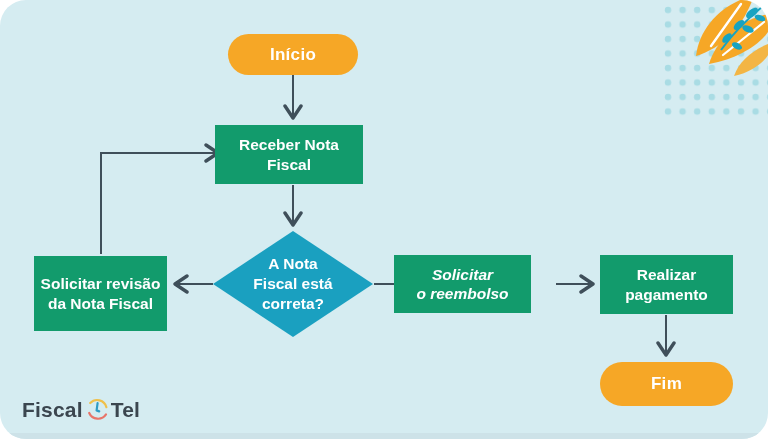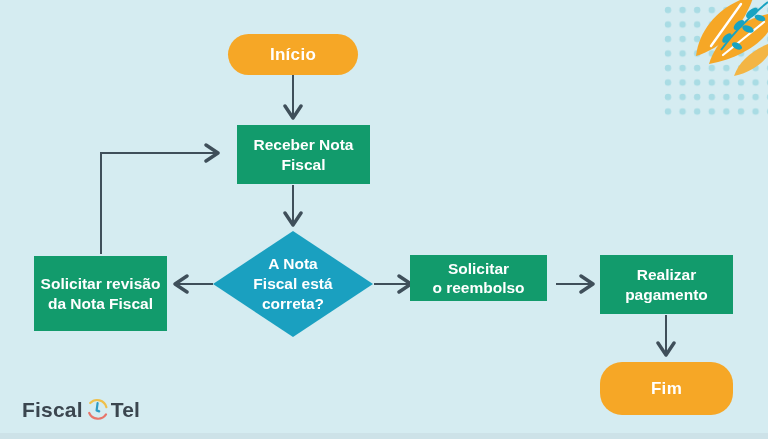--- a/index.html
+++ b/index.html
@@ -2,20 +2,21 @@
 <html><head>
 <meta charset="utf-8">
 <style>
   html,body{margin:0;padding:0;}
   .stage{
     position:relative;
     width:768px;height:439px;
     background:#d5ecf1;
     overflow:hidden;
     font-family:"Liberation Sans", sans-serif;
+    border-radius:26px;
   }
   .layer{position:absolute;left:0;top:0;}
   .node{
     position:absolute;
     display:flex;align-items:center;justify-content:center;
     text-align:center;
     color:#ffffff;
     font-weight:bold;
     white-space:pre-line;
     line-height:1.25;
@@ -80,37 +81,37 @@
       <path d="M374,284 L411,284" marker-end="url(#arrow)"></path>
       <path d="M556,284 L593,284" marker-end="url(#arrow)"></path>
       <path d="M666,315 L666,355" marker-end="url(#arrow)"></path>
     </g>
 
     <polygon points="293,231 373,284 293,337 213,284" fill="#1aa0c0"></polygon>
   </svg>
 
   <div class="node pill" style="left:228px;top:34px;width:130px;height:41px;">Início</div>
 
-  <div class="node rect" style="left:237px;top:125px;width:133px;height:59px;">Receber Nota
+  <div class="node rect" style="left:215px;top:125px;width:148px;height:59px;">Receber Nota
 Fiscal</div>
 
   <div class="diamond-label" style="left:215px;top:238px;width:156px;height:92px;">A Nota
 Fiscal está
 correta?</div>
 
   <div class="node rect" style="left:34px;top:256px;width:133px;height:75px;">Solicitar revisão
 da Nota Fiscal</div>
 
-  <div class="node rect" style="left:410px;top:255px;width:137px;height:46px;">Solicitar
+  <div class="node rect" style="left:394px;top:255px;width:137px;height:58px;font-style:italic;">Solicitar
 o reembolso</div>
 
   <div class="node rect" style="left:600px;top:255px;width:133px;height:59px;">Realizar
 pagamento</div>
 
-  <div class="node pill" style="left:600px;top:362px;width:133px;height:53px;">Fim</div>
+  <div class="node pill" style="left:600px;top:362px;width:133px;height:44px;">Fim</div>
 
   <div class="logo">
     <span>Fiscal</span>
     <svg class="clock" width="26" height="28" viewBox="0 0 26 28">
       <path d="M 6.2,7.0 A 9.6,9.6 0 0 1 22.4,11.2" fill="none" stroke="#efc04b" stroke-width="2.2" stroke-linecap="round"></path>
       <path d="M 22.0,18.4 A 9.6,9.6 0 0 1 5.2,17.0" fill="none" stroke="#e8756a" stroke-width="2.2" stroke-linecap="round"></path>
       <path d="M13.6,7.2 L12.6,14.4 L15.2,15.4" fill="none" stroke="#2f9cc4" stroke-width="2.2" stroke-linecap="round" stroke-linejoin="round"></path>
     </svg>
     <span>Tel</span>
   </div>

